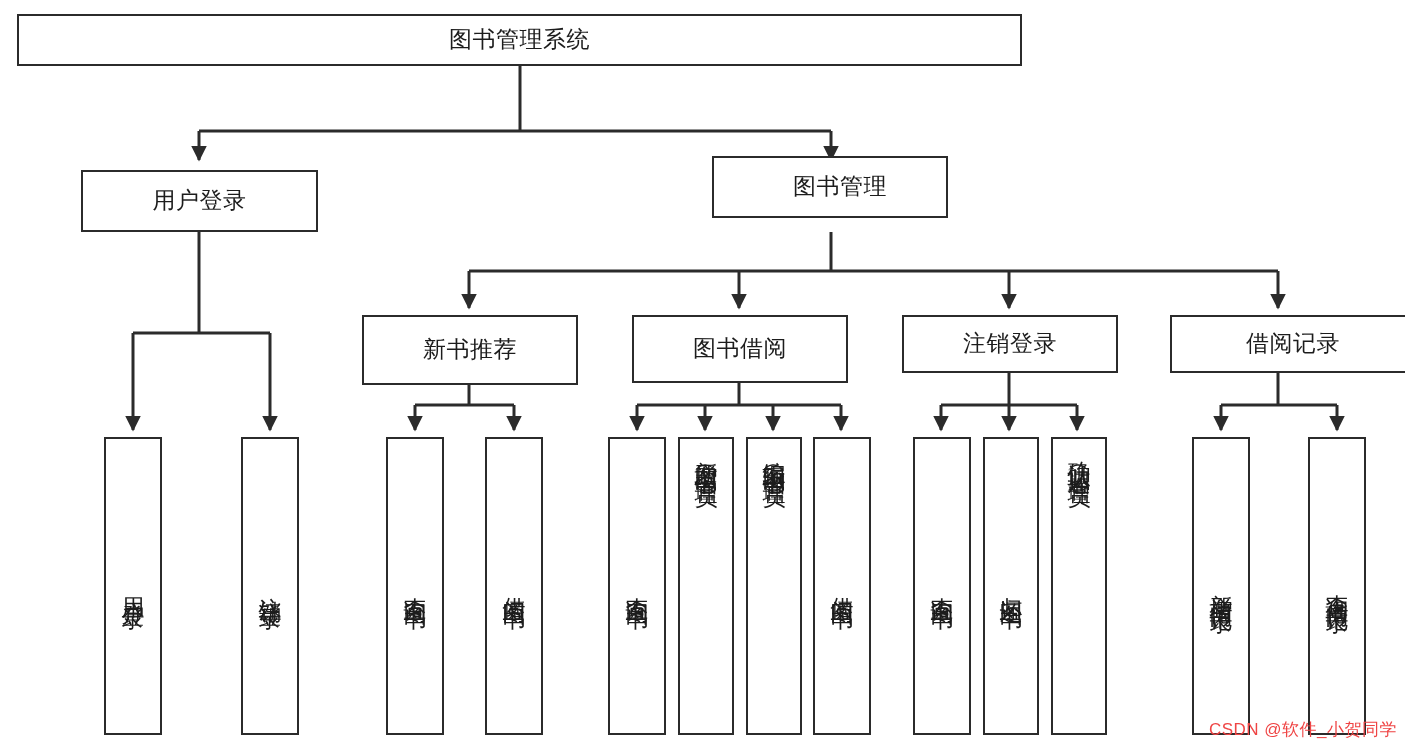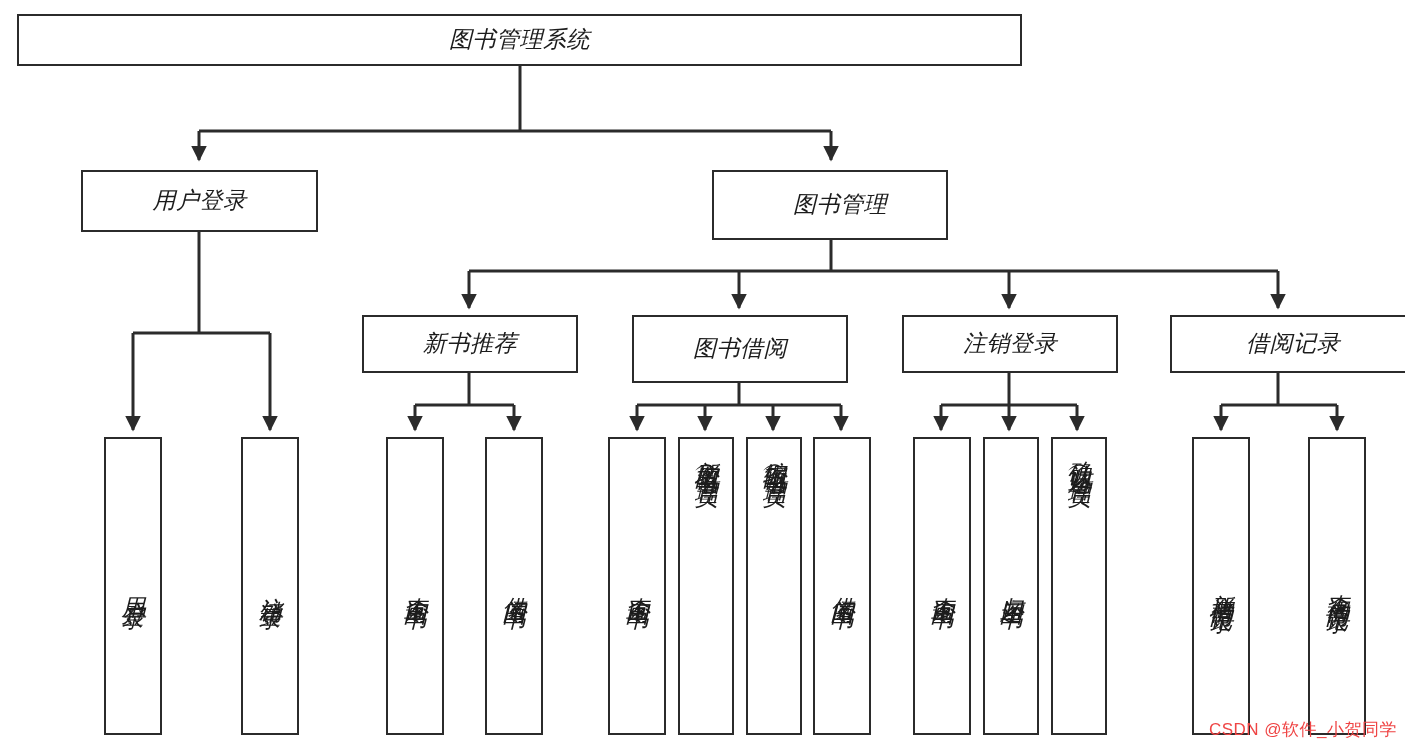--- a/index.html
+++ b/index.html
@@ -31,21 +31,20 @@
   }
   .node-box {
     position: absolute;
     box-sizing: border-box;
     background: #ffffff;
     border: 2.5px solid #2b2b2b;
     display: flex;
     align-items: center;
     justify-content: center;
     overflow: hidden;
-    font-style: italic;
   }
   .node-label-h {
     font-size: 23px;
     color: #1c1c1c;
     line-height: 1.2;
     letter-spacing: 0.5px;
     white-space: nowrap;
     text-align: center;
   }
   .node-box.vertical {
@@ -133,25 +132,25 @@
     </g>
   </svg>
 
   <div class="node-box" style="left:17px; top:14px; width:1005px; height:52px;">
     <span class="node-label-h">图书管理系统</span>
   </div>
 
   <div class="node-box" style="left:81px; top:170px; width:237px; height:62px;">
     <span class="node-label-h">用户登录</span>
   </div>
-  <div class="node-box" style="left:712px; top:170px; width:236px; height:70px;padding-left:20px;">
+  <div class="node-box" style="left:712px; top:156px; width:236px; height:62px;padding-left:20px;">
     <span class="node-label-h">图书管理</span>
   </div>
 
-  <div class="node-box" style="left:362px; top:315px; width:216px; height:58px;">
+  <div class="node-box" style="left:362px; top:315px; width:216px; height:70px;">
     <span class="node-label-h">新书推荐</span>
   </div>
   <div class="node-box" style="left:632px; top:315px; width:216px; height:68px;">
     <span class="node-label-h">图书借阅</span>
   </div>
   <div class="node-box" style="left:902px; top:315px; width:216px; height:58px;">
     <span class="node-label-h">注销登录</span>
   </div>
   <div class="node-box" style="left:1170px; top:315px; width:246px; height:58px;">
     <span class="node-label-h">借阅记录</span>

